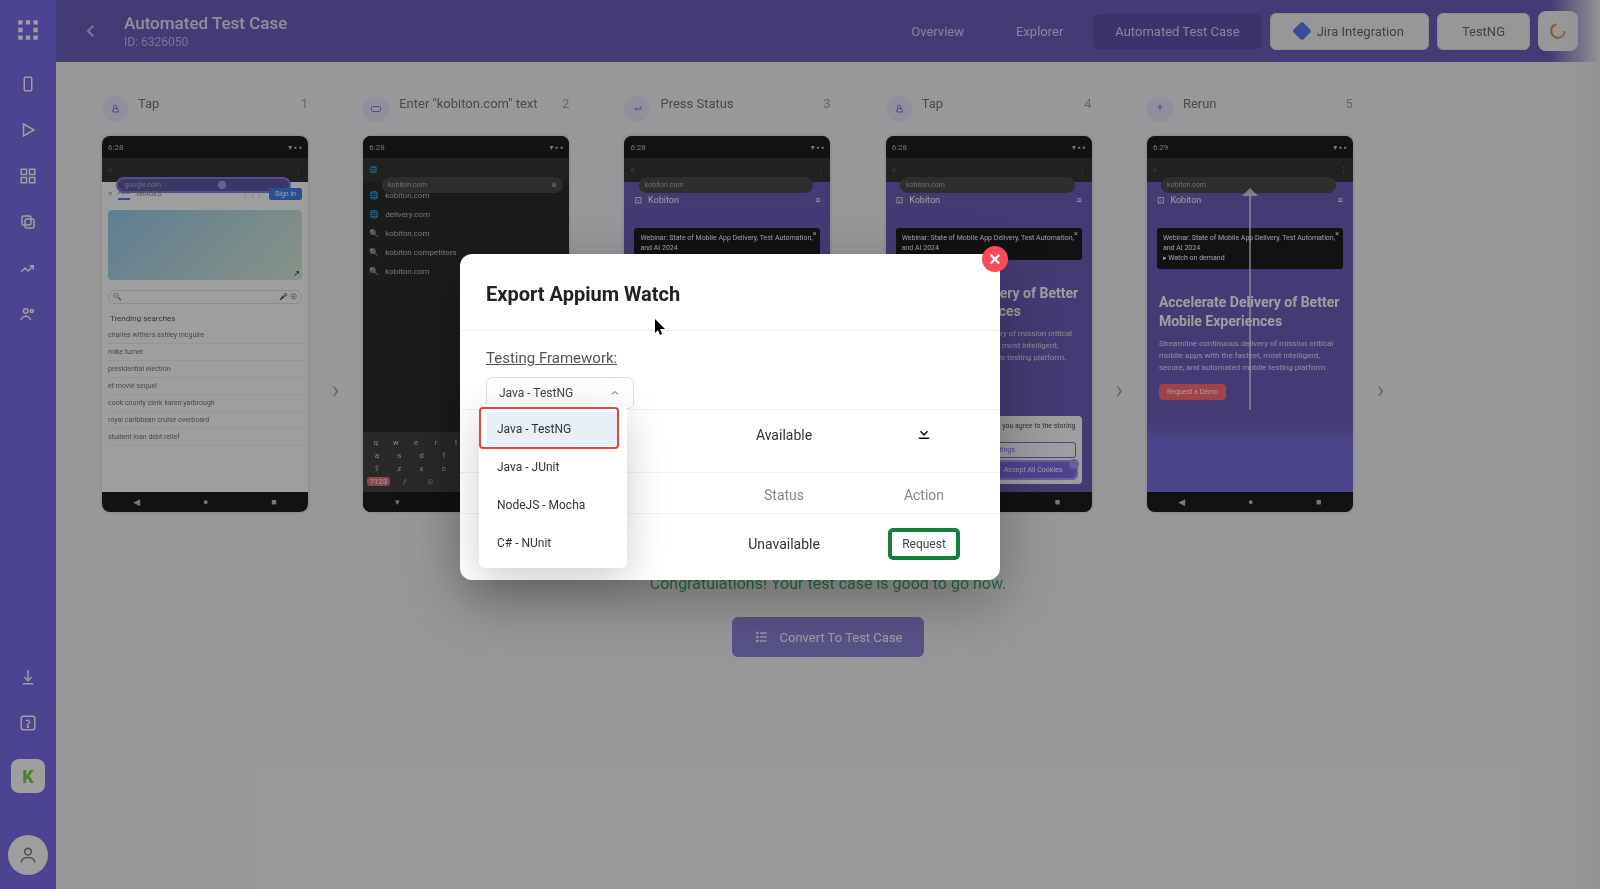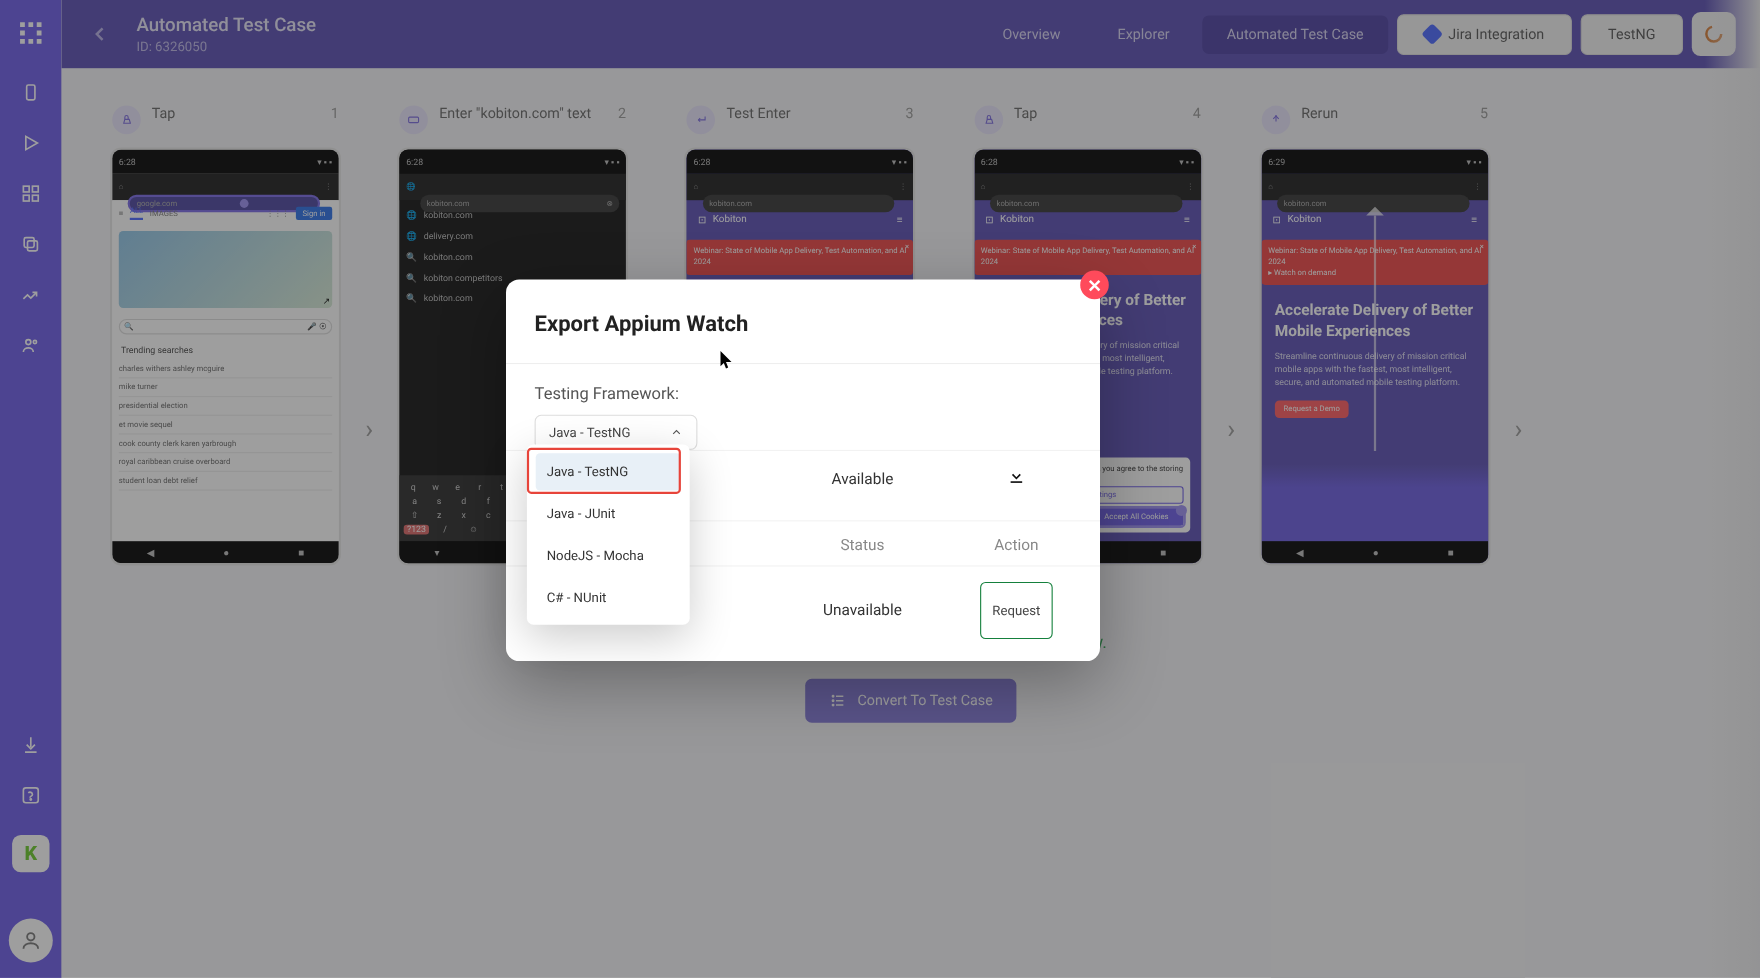--- a/index.html
+++ b/index.html
@@ -156,45 +156,45 @@
   }
   .modal{
     position:absolute;z-index:20;background:#fff;border-radius:12px;box-shadow:0 20px 60px rgba(0,0,0,0.3);
     width:540px;left:460px;top:254px;padding-bottom:10px;
   }
   .modal-close{
     position:absolute;right:-8px;top:-8px;width:26px;height:26px;border-radius:50%;background:#ff4a5b;color:#fff;display:flex;align-items:center;justify-content:center;font-weight:700;
   }
   .modal-title{font-size:20px;font-weight:700;color:#222;padding:28px 26px 24px 26px;border-bottom:1px solid #eee}
   .modal-section{padding:18px 26px 0 26px}
-  .modal-section .lbl{font-size:15px;color:#555;margin-bottom:10px;}
+  .modal-section .lbl{font-size:15px;color:#555;margin-bottom:10px;text-decoration:underline;}
   .select{
     width:148px;display:flex;align-items:center;justify-content:space-between;padding:8px 12px;border:1px solid #ddd;border-radius:6px;font-size:12px;color:#444;background:#fff;
   }
   .dropdown{
     position:absolute;z-index:30;background:#fff;border-radius:6px;box-shadow:0 12px 40px rgba(0,0,0,0.2);
     width:148px;left:479px;top:404px;padding:8px;display:flex;flex-direction:column;gap:4px;
   }
   .dd-opt{padding:10px 10px;font-size:12px;color:#333;border-radius:4px;}
   .dd-opt.sel{background:#e8f0f7;}
   .dd-highlight{position:absolute;z-index:31;border:2px solid #e7443a;border-radius:4px;left:479px;top:407px;width:140px;height:42px;pointer-events:none}
   .table-row{display:flex;padding:14px 26px 10px 26px;align-items:center;border-top:1px solid #f2f2f2}
   .table-row .c1{flex:1;color:#888;font-size:14px}
   .table-row .c2{width:180px;text-align:center;color:#888;font-size:14px}
   .table-row .c3{width:100px;text-align:center;color:#888;font-size:14px}
   .table-row.data .c1{color:#333}
   .table-row.data .c2{color:#333}
   .dl-icon{font-size:18px;color:#222}
-  .req-btn{border:1px solid #15803d;border-radius:5px;padding:18px 10px;font-size:12px;color:#444;display:inline-block}
+  .req-btn{border:4px solid #15803d;border-radius:5px;padding:5px 10px;font-size:12px;color:#444;display:inline-block}
   .cursor{position:absolute;z-index:40;left:654px;top:318px;font-size:14px;color:#000}
   .dark-list{padding:4px 6px}
   .dark-item{display:flex;gap:6px;align-items:center;color:#bbb;font-size:8px;padding:5px 0}
   .key-row{display:flex;gap:3px;padding:2px 4px;color:#ccc;font-size:8px}
   .key-row span{flex:1;text-align:center}
-  .banner{background:#ef4444;margin:0;color:#fff;font-size:7px;padding:6px;border-radius:3px;position:relative;line-height:1.4}
+  .banner{background:#000000;margin:10px;color:#fff;font-size:7px;padding:6px;border-radius:3px;position:relative;line-height:1.4}
   .right-fade{
     position:absolute;right:0;top:0;bottom:0;width:50px;background:linear-gradient(to left,#ececee,transparent);
     pointer-events:none;
   }
 </style>
 </head>
 <body>
 
 <div class="app">
 
@@ -457,21 +457,21 @@
         <div class="arrow" style="visibility:hidden">›</div>
 
         <div class="step-card">
           <div class="step-header">
             <div class="step-icon">
               <svg width="12" height="12" viewBox="0 0 24 24" fill="none" stroke="currentColor" stroke-width="2">
                   <path d="M20 6v6H8"></path>
                   <path d="M11 9l-3 3 3 3"></path>
                 </svg>
             </div>
-            <div class="step-label">Test Enter</div>
+            <div class="step-label">Press Status</div>
             <div class="step-num">3</div>
           </div>
           <div class="phone-frame phone-purple">
             <div class="status-bar">
                 <span>6:28</span>
                 <span>▾ ▪ ▪</span>
               </div>
             <div class="url-row">
                 <span class="tiny" style="color:#888">⌂</span>
                 <div class="url-pill">

